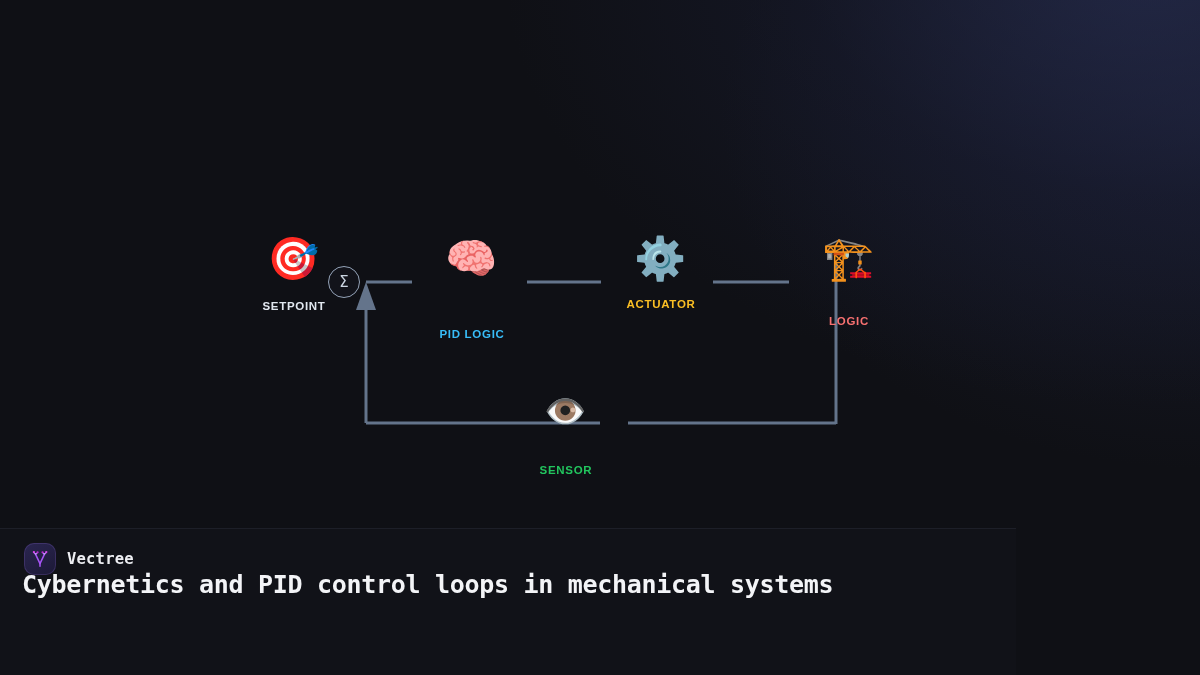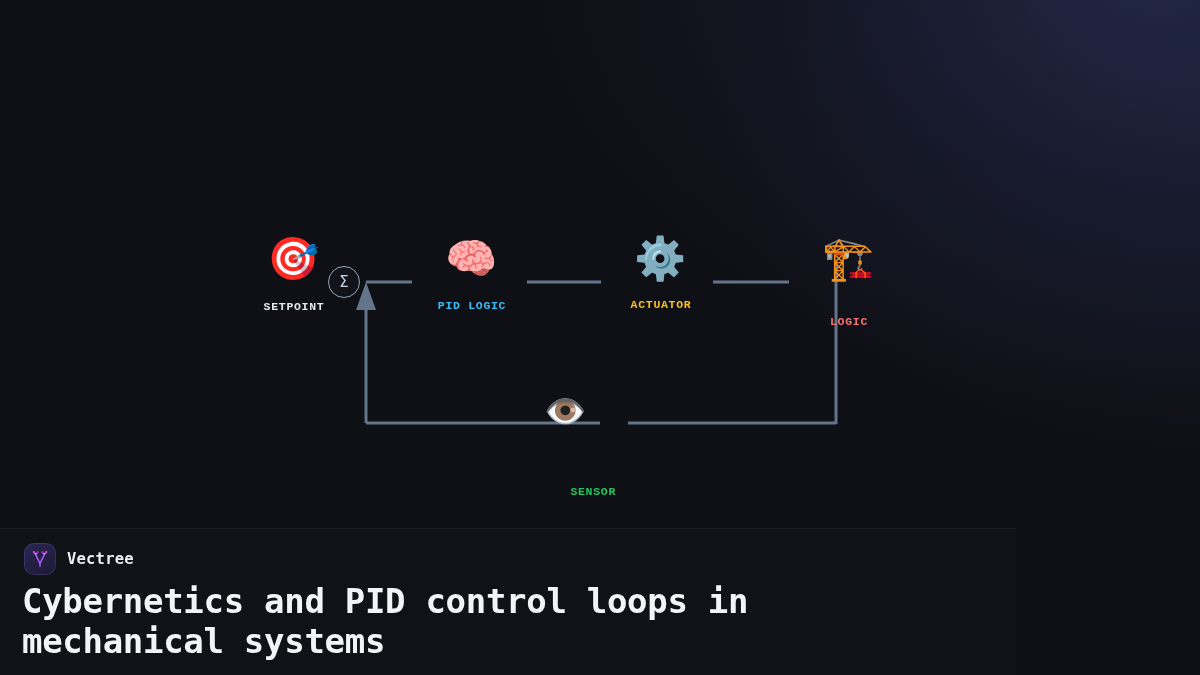--- a/index.html
+++ b/index.html
@@ -24,21 +24,21 @@
 
   .node { position:absolute; text-align:center; }
   .node .glyph {
     font-family:"DejaVu Sans", sans-serif;
     line-height:1;
     display:block;
     user-select:none;
   }
   .node .nlabel {
     display:block;
-    font-family:Liberation Mono, monospace;
+    font-family:Liberation Sans, sans-serif;
     font-weight:bold;
     font-size:11.5px;
     letter-spacing:0.7px;
     white-space:nowrap;
   }
 
   
   #sum-junction {
     position:absolute;
     width:32px; height:32px;
@@ -70,24 +70,24 @@
     background:linear-gradient(150deg,#2a2550 0%,#231f42 55%,#1c1936 100%);
     display:flex; align-items:center; justify-content:center;
     box-shadow:inset 0 0 0 1px rgba(130,100,200,0.25);
   }
   #brand-name {
     font-family:"DejaVu Sans Mono","Liberation Mono",monospace;
     font-size:15.5px; font-weight:bold; color:#edeef2;
     letter-spacing:0.2px;
   }
   #headline {
-    position:absolute; left:22px; top:52px;
+    position:absolute; left:22px; top:41px;
     width:840px;
     font-family:"DejaVu Sans Mono","Liberation Mono",monospace;
-    font-size:34px; font-weight:bold; color:#f3f4f7;
+    font-size:25px; font-weight:bold; color:#f3f4f7;
     line-height:1.19; letter-spacing:-0.3px;
   }
   #source-url {
     position:absolute; right:24px; bottom:18px;
     font-family:"DejaVu Sans Mono","Liberation Mono",monospace;
     font-size:13px; color:#6b7080; letter-spacing:-0.1px;
   }
 </style>
 </head>
 <body>
@@ -112,36 +112,36 @@
 
     <div id="sum-junction" style="left:328px; top:266px;">Σ</div>
 
     <div class="node" style="left:244px; top:238px; width:100px;">
       <span class="glyph" style="font-size:42px;">🎯</span>
       <span class="nlabel" style="color:#e2e8f0; margin-top:20px;">SETPOINT</span>
     </div>
 
     <div class="node" style="left:422px; top:238px; width:100px;">
       <span class="glyph" style="font-size:42px;">🧠</span>
-      <span class="nlabel" style="color:#38bdf8; margin-top:19px;">PID LOGIC</span>
+      <span class="nlabel" style="color:#38bdf8; margin-top:48px;">PID LOGIC</span>
     </div>
 
     <div class="node" style="left:611px; top:238px; width:100px;">
       <span class="glyph" style="font-size:42px;">⚙️</span>
       <span class="nlabel" style="color:#fbbf24; margin-top:18px;">ACTUATOR</span>
     </div>
 
     <div class="node" style="left:799px; top:238px; width:100px;">
       <span class="glyph" style="font-size:42px;">🏗️</span>
       <span class="nlabel" style="color:#f87171; margin-top:35px;">LOGIC</span>
     </div>
 
     <div class="node" style="left:516px; top:394px; width:100px;">
       <span class="glyph" style="font-size:34px;">👁️</span>
-      <span class="nlabel" style="color:#22c55e; margin-top:57px;text-align:right;">SENSOR</span>
+      <span class="nlabel" style="color:#22c55e; margin-top:36px;">SENSOR</span>
     </div>
 
   </div>
 
   <div id="footer">
 
     <div id="brand-row">
       <div id="logo-mark">
         <svg width="20" height="20" viewBox="0 0 20 20">
           <path d="M5.6 5.4 L10 14.6 L14.4 5.4" fill="none" stroke="#a855f7" stroke-width="1.5" stroke-linecap="round" stroke-linejoin="round"></path>

